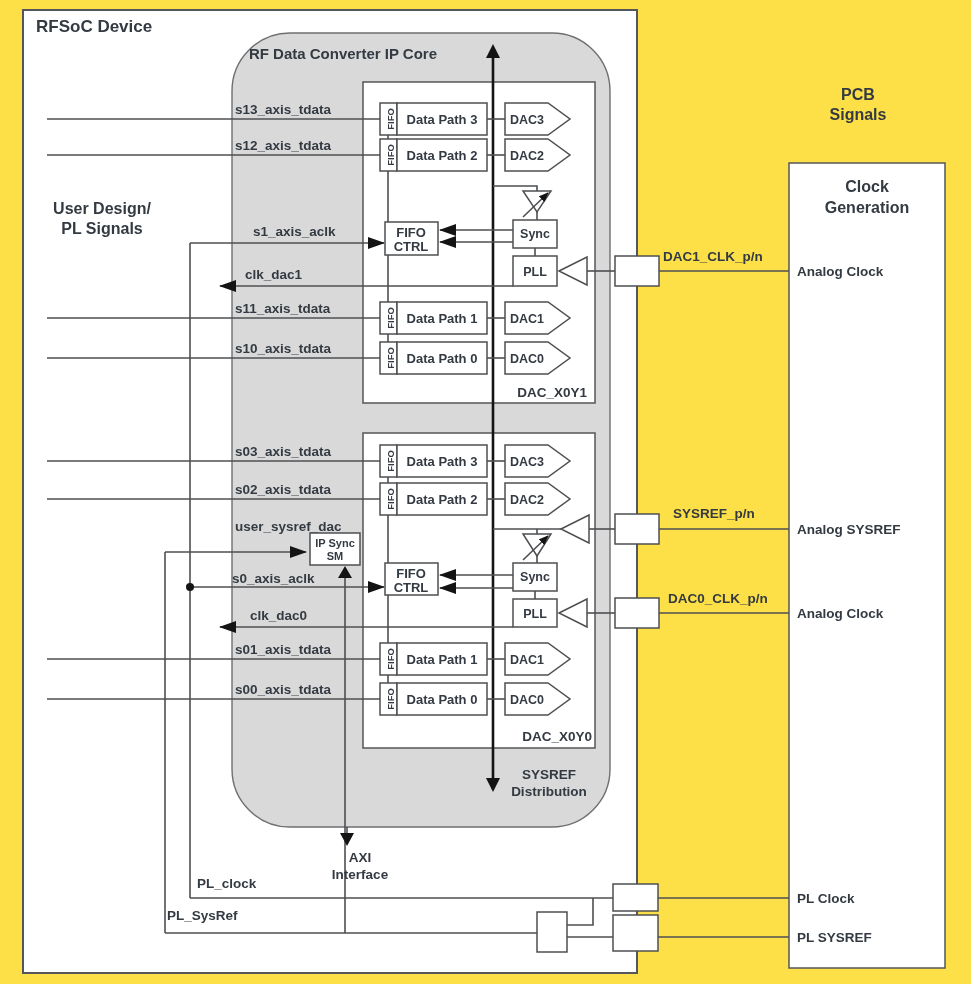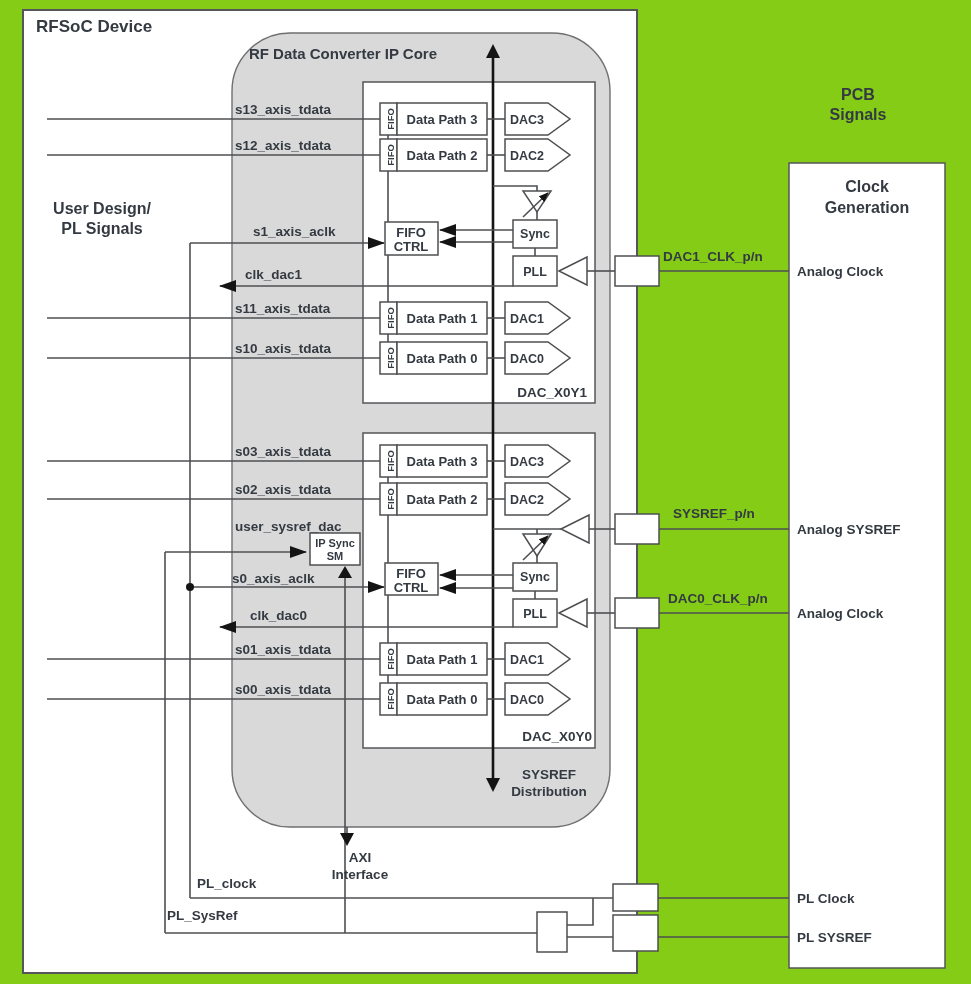--- a/index.html
+++ b/index.html
@@ -1,16 +1,16 @@
 <!DOCTYPE html>
 <html><head>
 <meta charset="utf-8">
 <style>
   html,body{margin:0;padding:0;background:#ffffff;}
-  #stage{position:relative;width:971px;height:984px;background:#84cc16;overflow:hidden;}
+  #stage{position:relative;width:971px;height:984px;background:#fde047;overflow:hidden;}
   svg text{font-family:"Liberation Sans","DejaVu Sans",sans-serif;font-weight:700;fill:#343a42;}
   .t17{font-size:17px}
   .t16{font-size:16px}
   .t15{font-size:15px}
   .t14{font-size:13.5px}
   .t13{font-size:13px}
   .t12{font-size:12.5px}
   .t11{font-size:11px}
   .t9{font-size:9.5px}
   .ln{stroke:#4e4f52;stroke-width:1.6;fill:none}

